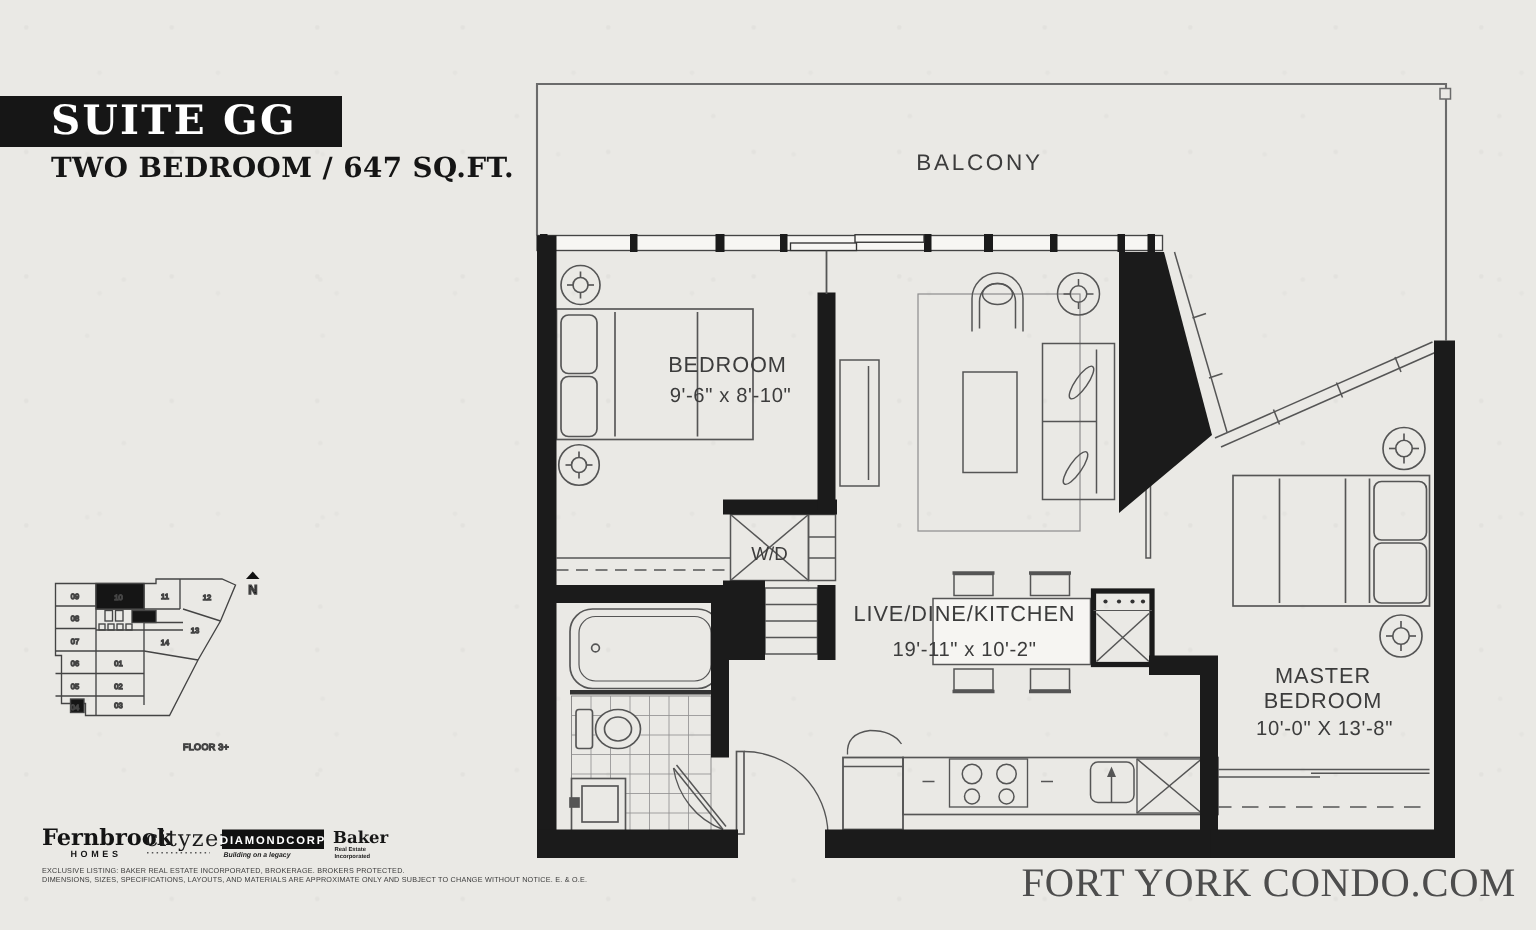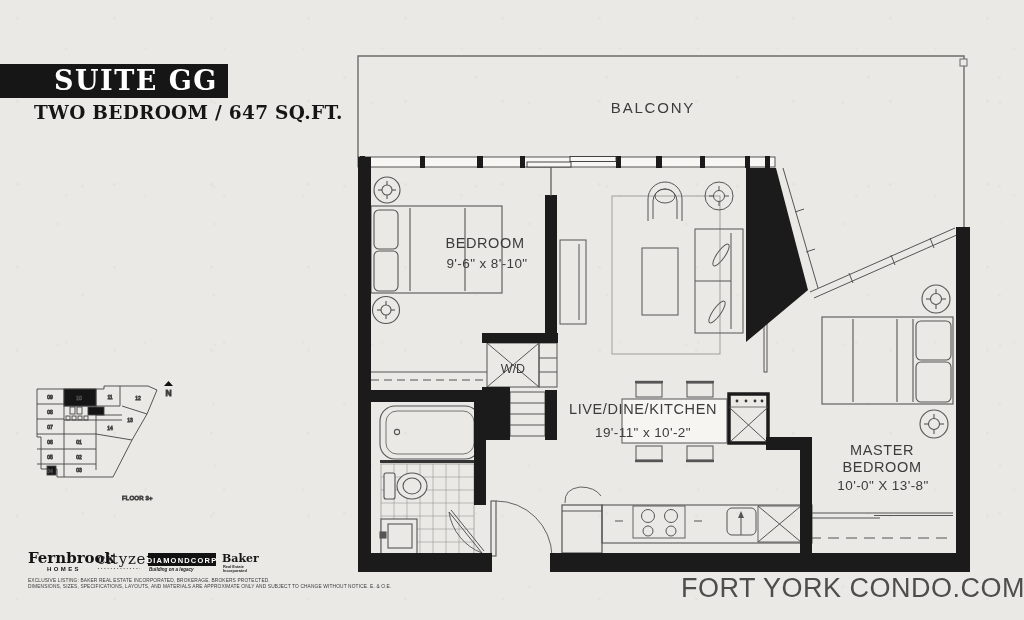--- a/index.html
+++ b/index.html
@@ -10,29 +10,29 @@
       radial-gradient(circle at 18% 22%, rgba(0,0,0,.03) 1px, transparent 2px),
       radial-gradient(circle at 63% 71%, rgba(0,0,0,.028) 1px, transparent 2px),
       radial-gradient(circle at 84% 33%, rgba(0,0,0,.025) 1px, transparent 2px),
       radial-gradient(circle at 37% 85%, rgba(0,0,0,.025) 1px, transparent 2px);
     background-size:97px 83px, 131px 109px, 79px 147px, 157px 121px;
     font-family:"Liberation Sans", sans-serif;
   }
   .suite-bar{
     position:absolute;left:0;top:64px;width:228px;height:34px;background:#161616;
     color:#fff;font-family:"DejaVu Serif", serif;font-weight:bold;font-size:27px;
-    line-height:34px;padding-left:54px;letter-spacing:1.5px;box-sizing:border-box;
+    line-height:34px;padding-left:34px;letter-spacing:1.5px;box-sizing:border-box;
   }
   .suite-sub{
     position:absolute;left:34px;top:102px;color:#151515;
     font-family:"DejaVu Serif", serif;font-weight:bold;font-size:18.5px;letter-spacing:.3px;text-align:center;
   }
   .website{
     position:absolute;left:681px;top:573px;color:#4d4d4d;
-    font-family:Liberation Sans, sans-serif;font-size:27px;letter-spacing:.5px;white-space:nowrap;
+    font-family:Liberation Serif, serif;font-size:27px;letter-spacing:.5px;white-space:nowrap;
   }
   svg{position:absolute;left:0;top:0;}
   svg text{font-family:"Liberation Sans", sans-serif;fill:#3c3c3c;}
   .lbl{font-size:14.5px;letter-spacing:.6px;}
   .dim{font-size:13.5px;letter-spacing:.4px;}
   .balc{font-size:15px;letter-spacing:1.8px;}
   .wd{font-size:12.5px;}
   .kp-num{font-size:5px;fill:#555;}
   .kp-num-hi{font-size:5px;fill:#fff;}
   .kp-floor{font-size:6px;fill:#333;letter-spacing:.2px;}

